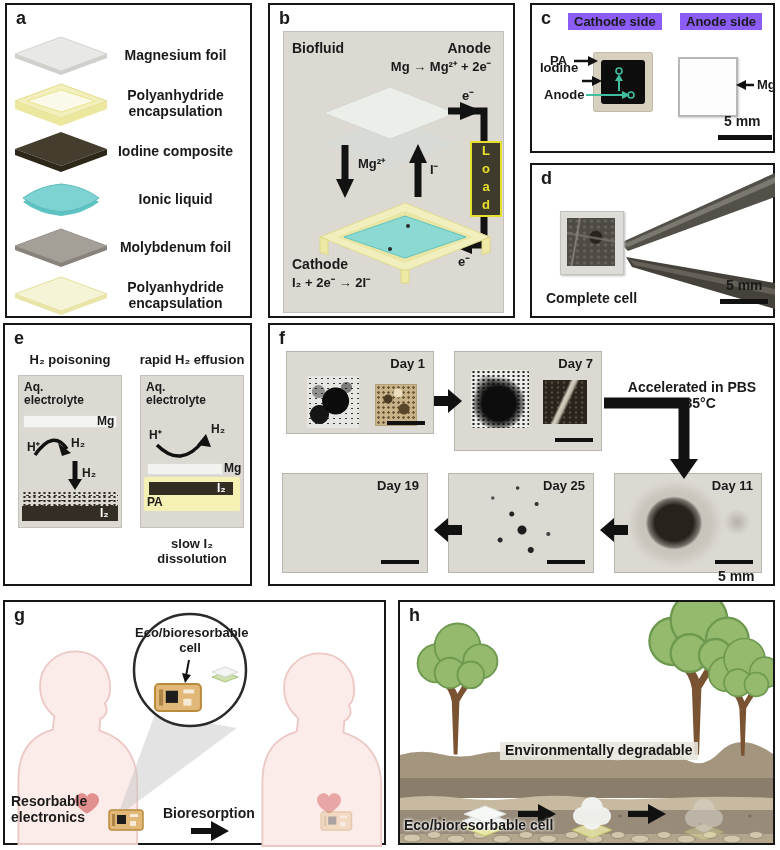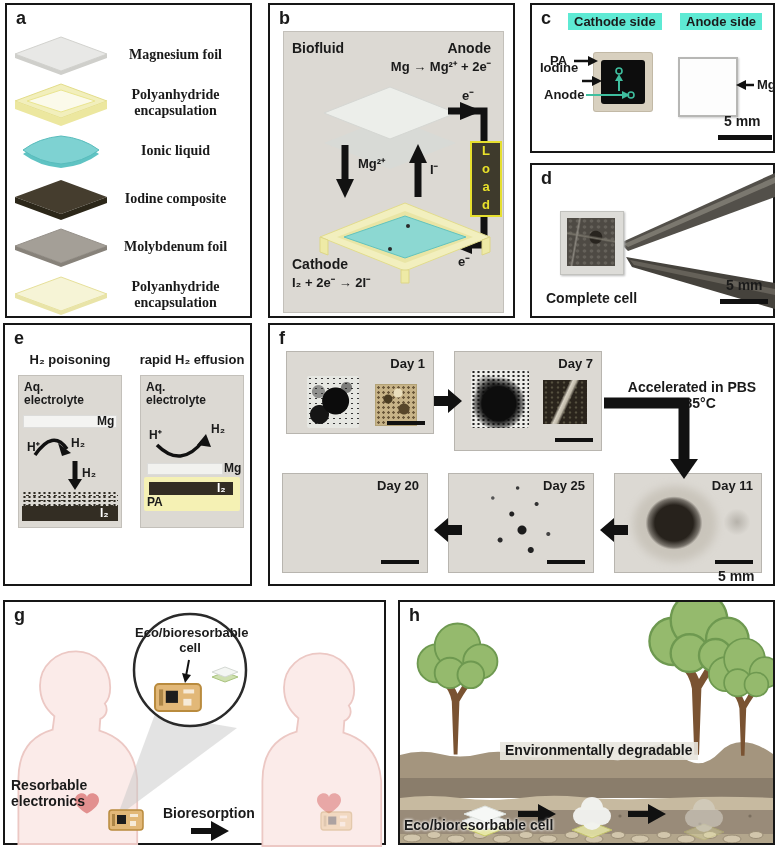--- a/index.html
+++ b/index.html
@@ -6,23 +6,23 @@
   #fig{position:relative;width:780px;height:850px;background:#fff;
        font-family:"Liberation Sans",sans-serif;color:#1a1a1a;overflow:hidden;}
   .panel{position:absolute;background:#fff;border:2px solid #161616;box-sizing:border-box;}
   .pl{position:absolute;top:3px;left:9px;font-size:18px;font-weight:700;z-index:9;}
   .abs{position:absolute;}
   .t13{font-size:13px;font-weight:700;line-height:1.12;}
   .t14{font-size:14px;font-weight:700;line-height:1.12;}
   .t12{font-size:12px;font-weight:700;line-height:1.1;}
   .ctr{text-align:center;}
   .graybox{background:#dcd9d3;border:1px solid #c3c0ba;box-sizing:border-box;}
-  .hdr{background:#5eead4;padding:1px 6px;font-size:13px;font-weight:700;}
+  .hdr{background:#8b5cf6;padding:1px 6px;font-size:13px;font-weight:700;}
   .rowA{display:flex;align-items:center;height:48px;}
-  .rowA .lab{flex:1;text-align:center;font-size:14px;font-weight:700;line-height:1.15;padding-right:6px;font-family:Liberation Serif, serif;}
+  .rowA .lab{flex:1;text-align:center;font-size:14px;font-weight:700;line-height:1.15;padding-right:6px;}
   .frame{position:absolute;background:#dcd9d3;border:1px solid #b8b5af;box-sizing:border-box;}
   .daylab{position:absolute;top:4px;right:8px;font-size:13px;font-weight:700;}
   .sbar{position:absolute;right:8px;bottom:8px;width:38px;height:4px;background:#111;}
   .spec{position:absolute;}
   .d1a{background:#e6e7e2;background-image:
     radial-gradient(circle at 55% 48%,#0c0c0c 13px,transparent 14px),
     radial-gradient(circle at 24% 74%,#151515 9px,transparent 10px),
     radial-gradient(circle at 76% 22%,rgba(20,20,20,.5) 5px,transparent 6px),
     radial-gradient(circle at 22% 30%,rgba(40,40,40,.45) 6px,transparent 7px),
     radial-gradient(#3a3a3a .8px,transparent 1.2px);
@@ -81,31 +81,31 @@
       <div class="rowA">
         <svg width="100" height="46">
             <polygon points="50,4 96,21 50,38 4,21" fill="#f2efbc" stroke="#e3dd8a"></polygon>
             <polygon points="50,10 84,21 50,32 16,21" fill="#fbfaea" stroke="#eae590"></polygon>
             <polygon points="4,21 50,38 96,21 96,29 50,46 4,29" fill="#ece79f"></polygon>
           </svg>
         <div class="lab" style="max-width:136px;margin:0 auto;">Polyanhydride encapsulation</div>
       </div>
       <div class="rowA">
         <svg width="100" height="46">
+            <polygon points="50,4 96,21 50,38 4,21" fill="#453d2e"></polygon>
+            <polygon points="4,21 50,38 96,21 96,27 50,44 4,27" fill="#2c2719"></polygon>
+          </svg>
+        <div class="lab" style="max-width:136px;margin:0 auto;">Iodine composite</div>
+      </div>
+      <div class="rowA">
+        <svg width="100" height="46">
             <path d="M50,12 Q72,14 88,26 Q72,38 50,40 Q28,38 12,26 Q28,14 50,12 Z" fill="#5fc3c3"></path>
             <path d="M50,8 Q72,10 88,22 Q72,34 50,36 Q28,34 12,22 Q28,10 50,8 Z" fill="#7ed2d2" stroke="#58bcbc"></path>
           </svg>
         <div class="lab" style="max-width:136px;margin:0 auto;">Ionic liquid</div>
-      </div>
-      <div class="rowA">
-        <svg width="100" height="46">
-            <polygon points="50,4 96,21 50,38 4,21" fill="#453d2e"></polygon>
-            <polygon points="4,21 50,38 96,21 96,27 50,44 4,27" fill="#2c2719"></polygon>
-          </svg>
-        <div class="lab" style="max-width:136px;margin:0 auto;">Iodine composite</div>
       </div>
       <div class="rowA">
         <svg width="100" height="46">
             <polygon points="50,5 96,22 50,39 4,22" fill="#a49f97" stroke="#96918a"></polygon>
             <polygon points="4,22 50,39 96,22 96,26 50,43 4,26" fill="#87827a"></polygon>
           </svg>
         <div class="lab" style="max-width:136px;margin:16px auto;">Molybdenum foil</div>
       </div>
       <div class="rowA">
         <svg width="100" height="46">
@@ -234,20 +234,21 @@
     <div class="abs t12" style="left:212px;top:157px;color:#fff;">I₂</div>
     <div class="abs t12" style="left:142px;top:171px;">PA</div>
     <svg class="abs" style="left:0;top:0;" width="249" height="263">
       <path d="M30,130 Q48,104 62,124" fill="none" stroke="#111" stroke-width="3.5"></path>
       <polygon points="66,128 53,118 57,131" fill="#111"></polygon>
       <line x1="70" y1="136" x2="70" y2="156" stroke="#111" stroke-width="5"></line>
       <polygon points="63,154 77,154 70,165" fill="#111"></polygon>
       <path d="M152,120 Q176,144 198,116" fill="none" stroke="#111" stroke-width="3.5"></path>
       <polygon points="201,109 206,122 192,120" fill="#111"></polygon>
     </svg>
+    <div class="abs t13 ctr" style="left:135px;top:212px;width:104px;">slow I₂ dissolution</div>
   </section>
 
   <section class="panel" style="left:268px;top:323px;width:507px;height:263px;">
     <div class="pl">f</div>
 
     <div class="frame" style="left:16px;top:26px;width:148px;height:83px;">
       <div class="daylab">Day 1</div>
       <div class="spec d1a" style="left:20px;top:24px;width:52px;height:52px;"></div>
       <div class="spec d1b" style="left:88px;top:32px;width:40px;height:40px;"></div>
       <div class="sbar"></div>
@@ -268,21 +269,21 @@
       <div class="sbar"></div>
     </div>
 
     <div class="frame" style="left:178px;top:148px;width:146px;height:100px;">
       <div class="daylab">Day 25</div>
       <div class="spec d25" style="left:0;top:0;width:146px;height:100px;"></div>
       <div class="sbar"></div>
     </div>
 
     <div class="frame" style="left:12px;top:148px;width:146px;height:100px;">
-      <div class="daylab">Day 20</div>
+      <div class="daylab">Day 19</div>
       <div class="sbar"></div>
     </div>
     <div class="abs t14 ctr" style="left:352px;top:36px;width:140px;margin-top:19px;">Accelerated in PBS at 85°C</div>
     <svg class="abs" style="left:0;top:0;" width="507" height="263">
       <polygon points="164,71 178,71 178,64 192,76 178,88 178,81 164,81" fill="#111"></polygon>
       <polyline points="334,78 414,78 414,136" fill="none" stroke="#111" stroke-width="11"></polyline>
       <polygon points="400,134 428,134 414,154" fill="#111"></polygon>
       <polygon points="178,200 164,200 164,193 150,205 164,217 164,210 178,210" fill="#111" transform="translate(14,0)"></polygon>
       <polygon points="344,200 330,200 330,193 316,205 330,217 330,210 344,210" fill="#111" transform="translate(14,0)"></polygon>
     </svg>
@@ -314,21 +315,21 @@
       <use href="#board" transform="translate(150,82) scale(1.35)"></use>
       <g transform="translate(206,58)">
         <polygon points="14,12 27,17 14,22 1,17" fill="#cfe0b0" stroke="#a9c37e"></polygon>
         <polygon points="14,7 27,12 14,17 1,12" fill="#f4f6f3" stroke="#d4d8d3"></polygon>
       </g>
       <use href="#board" transform="translate(104,208)"></use>
       <use href="#board" transform="translate(316,210) scale(0.9)" opacity=".35"></use>
       <polygon points="186,226 206,226 206,219 224,229 206,239 206,232 186,232" fill="#111"></polygon>
     </svg>
     <div class="abs t13 ctr" style="left:130px;top:24px;width:110px;">Eco/bioresorbable cell</div>
-    <div class="abs t14" style="left:6px;top:176px;width:100px;">Resorbable electronics</div>
+    <div class="abs t14" style="left:6px;top:192px;width:100px;">Resorbable electronics</div>
     <div class="abs t14" style="left:158px;top:204px;">Bioresorption</div>
   </section>
 
   <section class="panel" style="left:398px;top:600px;width:377px;height:245px;">
     <div class="pl">h</div>
     <svg class="abs" style="left:0;top:0;" width="373" height="241">
       <defs>
         <g id="tree">
           <path d="M46,148 L50,148 L52,92 Q60,78 66,72 L61,68 Q54,76 50,84 Q46,74 38,68 L33,72 Q42,80 44,92 Z" fill="#7a5332"></path>
           <g fill="#95ba6d" stroke="#6e9950" stroke-width="2">

